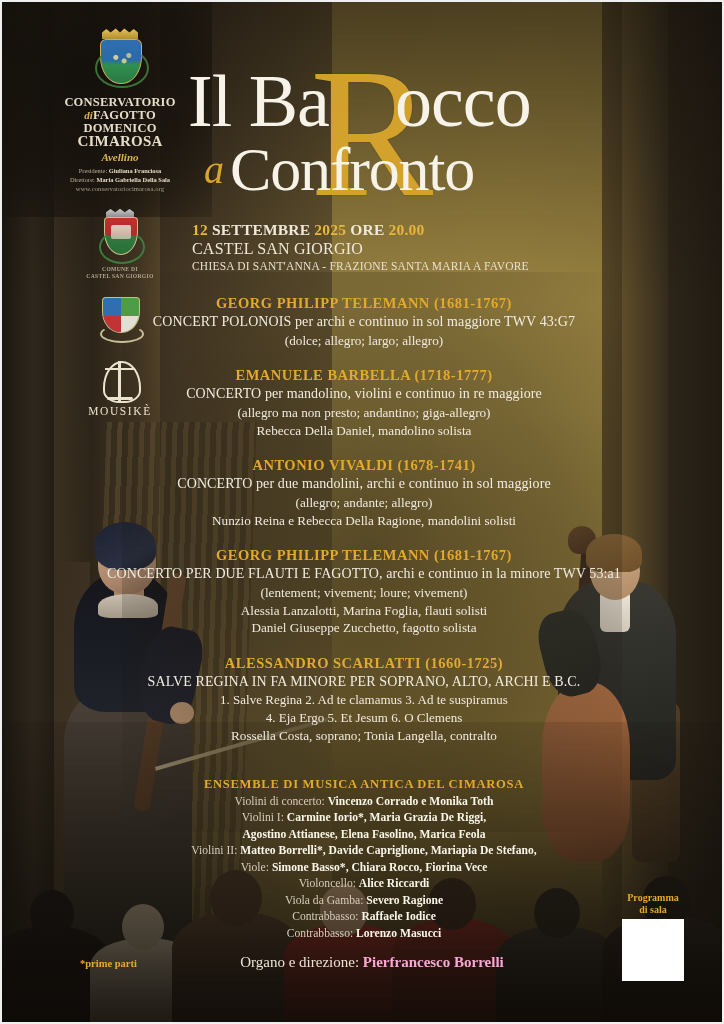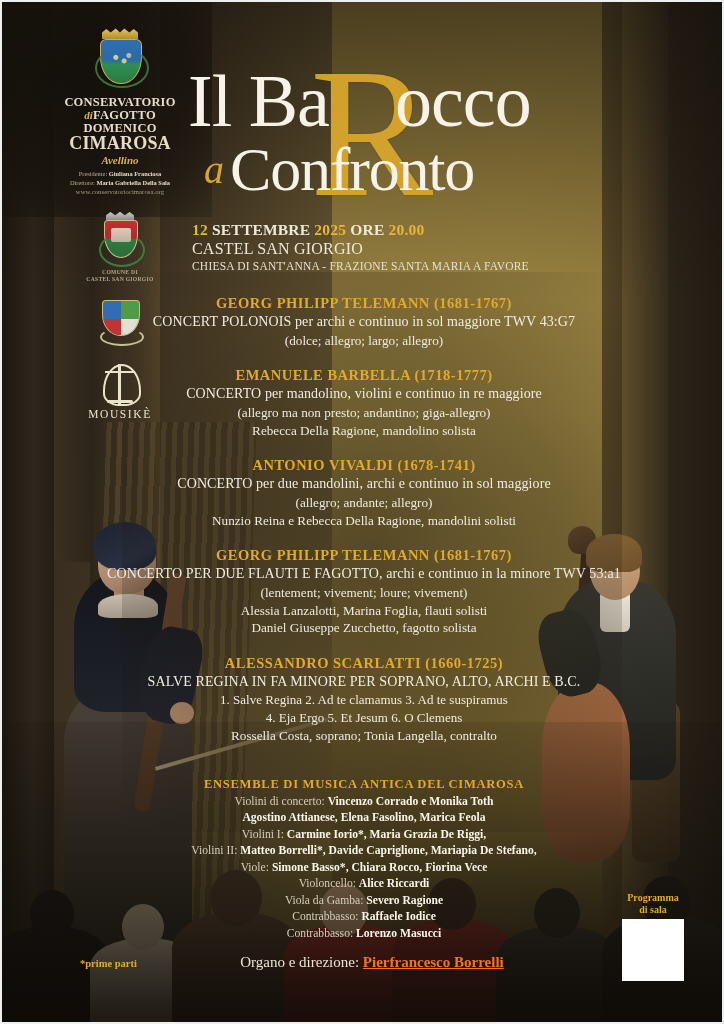--- a/index.html
+++ b/index.html
@@ -138,21 +138,21 @@
                 radial-gradient(circle at 62% 62%, rgba(240,220,150,.8) 0 2px, transparent 3px),
                 radial-gradient(circle at 80% 28%, rgba(240,220,150,.7) 0 2px, transparent 3px); }
   .crest-cons .wreath { position:absolute; left:2px; top:20px; width:50px; height:36px;
     border:2px solid #3f7a3c; border-top-color:transparent; border-radius:50%; opacity:.9; }
 
   .logo-cons-name { color:#e6dcc8; font-weight:bold; line-height:1.02; letter-spacing:.2px; }
   .logo-cons-name .l1 { font-size:12.5px; display:block; }
   .logo-cons-name .l2 { font-size:12.5px; display:block; }
   .logo-cons-name .l2 i { font-size:11px; font-style:italic; color:#d9b455; font-weight:bold; }
   .logo-cons-name .l3 { font-size:12.5px; display:block; }
-  .logo-cons-name .l4 { font-size:18px; display:block; }
+  .logo-cons-name .l4 { font-size:15px; display:block; }
   .logo-cons-city { color:#d7b253; font-style:italic; font-size:11px; font-weight:bold; display:block; margin-top:1px; }
   .logo-cons-staff { color:#b9ad95; font-size:6.4px; line-height:1.45; margin-top:3px; }
   .logo-cons-staff b { color:#e4d9c2; }
   .logo-url { color:#a99e88; font-size:6.6px; margin-top:1px; letter-spacing:.1px; }
 
   .crest-comune { width:46px; height:56px; margin:16px auto 2px; position:relative; }
   .crest-comune .cap { position:absolute; left:9px; top:0; width:28px; height:9px;
     background:linear-gradient(180deg,#cfcfcf 0%,#8e8e8e 100%);
     clip-path: polygon(0 100%,0 45%,16% 10%,33% 45%,50% 6%,67% 45%,84% 10%,100% 45%,100% 100%); }
   .crest-comune .shield { position:absolute; left:7px; top:9px; width:32px; height:36px;
@@ -216,21 +216,21 @@
   
   .ensemble { position:absolute; left:112px; top:775px; width:500px; text-align:center; }
   .ens-title { color:#e3a92c; font-weight:bold; font-size:12.6px; letter-spacing:.7px; margin-bottom:2px; }
   .ens-line { color:#d6cdbb; font-size:11.6px; line-height:1.42; }
   .ens-line b { color:#fbf6ea; font-weight:bold; }
 
   
   .footer-note { position:absolute; left:78px; top:956px; color:#e3a92c; font-size:10.5px; font-weight:bold; }
   .footer-dir { position:absolute; left:180px; top:952px; width:380px; text-align:center;
     color:#ece5d7; font-size:15px; }
-  .footer-dir b { color:#f97316; font-weight:bold;text-decoration:underline; }
+  .footer-dir b { color:#f9a8d4; font-weight:bold; }
 
   
   .qrbox { position:absolute; left:601px; top:890px; width:100px; text-align:center; }
   .qr-label { color:#e3a92c; font-size:10px; font-weight:bold; line-height:1.18; margin-bottom:3px; }
   .qr { width:62px; height:62px; margin:0 auto; background:#ffffff; padding:3px; box-sizing:border-box; }
   .qr canvas, .qr .qrgrid { width:100%; height:100%; display:block; }
   .qrgrid { display:grid; grid-template-columns: repeat(21, 1fr); grid-template-rows: repeat(21, 1fr); }
   .qrgrid i { display:block; }
 </style>
 </head>
@@ -366,21 +366,21 @@
       <div class="pgm">
         <div class="pgm-composer">GEORG PHILIPP TELEMANN (1681-1767)</div>
         <div class="pgm-work">CONCERT POLONOIS per archi e continuo in sol maggiore TWV 43:G7</div>
         <div class="pgm-mov">(dolce; allegro; largo; allegro)</div>
       </div>
 
       <div class="pgm">
         <div class="pgm-composer">EMANUELE BARBELLA (1718-1777)</div>
         <div class="pgm-work">CONCERTO per mandolino, violini e continuo in re maggiore</div>
         <div class="pgm-mov">(allegro ma non presto; andantino; giga-allegro)</div>
-        <div class="pgm-perf">Rebecca Della Ragione, mandolino solista</div>
+        <div class="pgm-perf">Rebecca Della Daniel, mandolino solista</div>
       </div>
 
       <div class="pgm">
         <div class="pgm-composer">ANTONIO VIVALDI (1678-1741)</div>
         <div class="pgm-work">CONCERTO per due mandolini, archi e continuo in sol maggiore</div>
         <div class="pgm-mov">(allegro; andante; allegro)</div>
         <div class="pgm-perf">Nunzio Reina e Rebecca Della Ragione, mandolini solisti</div>
       </div>
 
       <div class="pgm">
@@ -398,22 +398,22 @@
         <div class="pgm-sub">4. Eja Ergo 5. Et Jesum 6. O Clemens</div>
         <div class="pgm-perf">Rossella Costa, soprano; Tonia Langella, contralto</div>
       </div>
 
     </div>
 
     <div class="ensemble">
       <div class="ens-title">ENSEMBLE DI MUSICA ANTICA DEL CIMAROSA</div>
 
       <div class="ens-line"><span>Violini di concerto:</span> <b>Vincenzo Corrado e Monika Toth</b></div>
+      <div class="ens-line"><span>Violini I:</span> <b>Carmine Iorio*, Maria Grazia De Riggi,</b></div>
       <div class="ens-line"><b>Agostino Attianese, Elena Fasolino, Marica Feola</b></div>
-      <div class="ens-line"><span>Violini I:</span> <b>Carmine Iorio*, Maria Grazia De Riggi,</b></div>
       <div class="ens-line"><span>Violini II:</span> <b>Matteo Borrelli*, Davide Capriglione, Mariapia De Stefano,</b></div>
       <div class="ens-line"><span>Viole:</span> <b>Simone Basso*, Chiara Rocco, Fiorina Vece</b></div>
       <div class="ens-line"><span>Violoncello:</span> <b>Alice Riccardi</b></div>
       <div class="ens-line"><span>Viola da Gamba:</span> <b>Severo Ragione</b></div>
       <div class="ens-line"><span>Contrabbasso:</span> <b>Raffaele Iodice</b></div>
       <div class="ens-line"><span>Contrabbasso:</span> <b>Lorenzo Masucci</b></div>
     </div>
 
     <div class="footer-note">*prime parti</div>
     <div class="footer-dir"><span>Organo e direzione:</span> <b>Pierfrancesco Borrelli</b></div>

